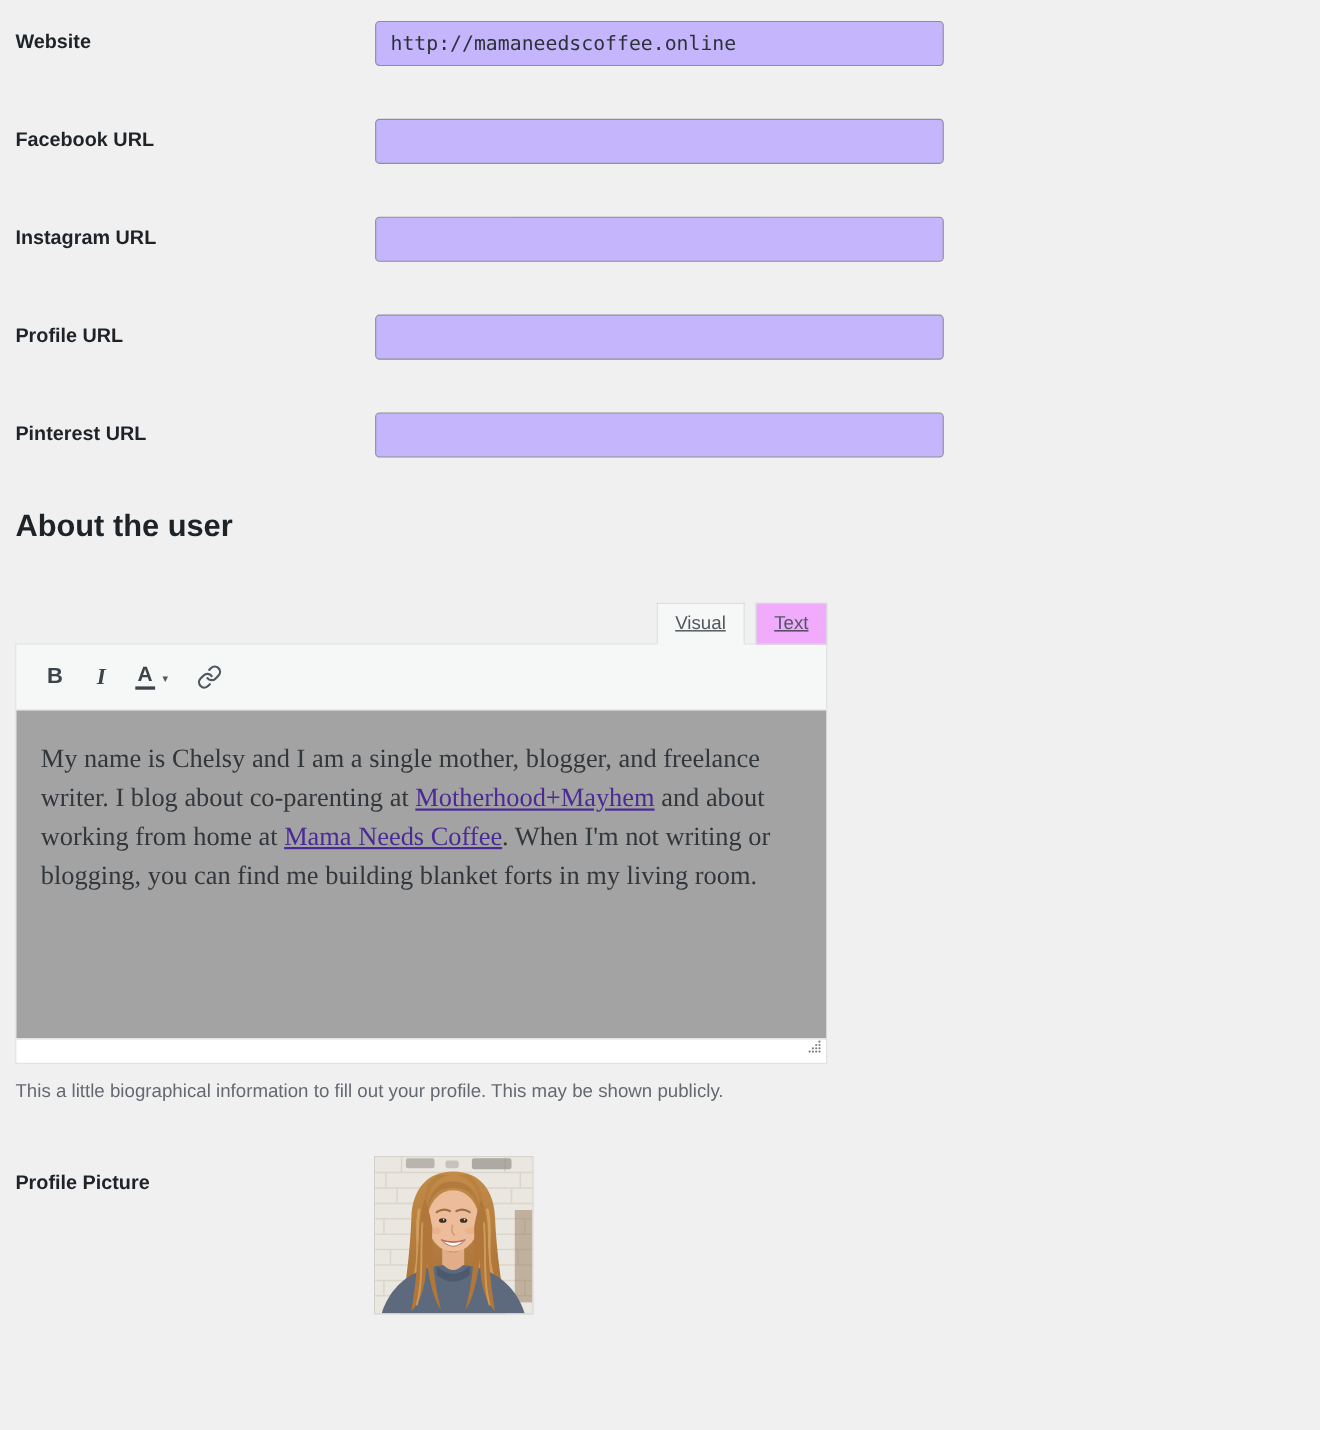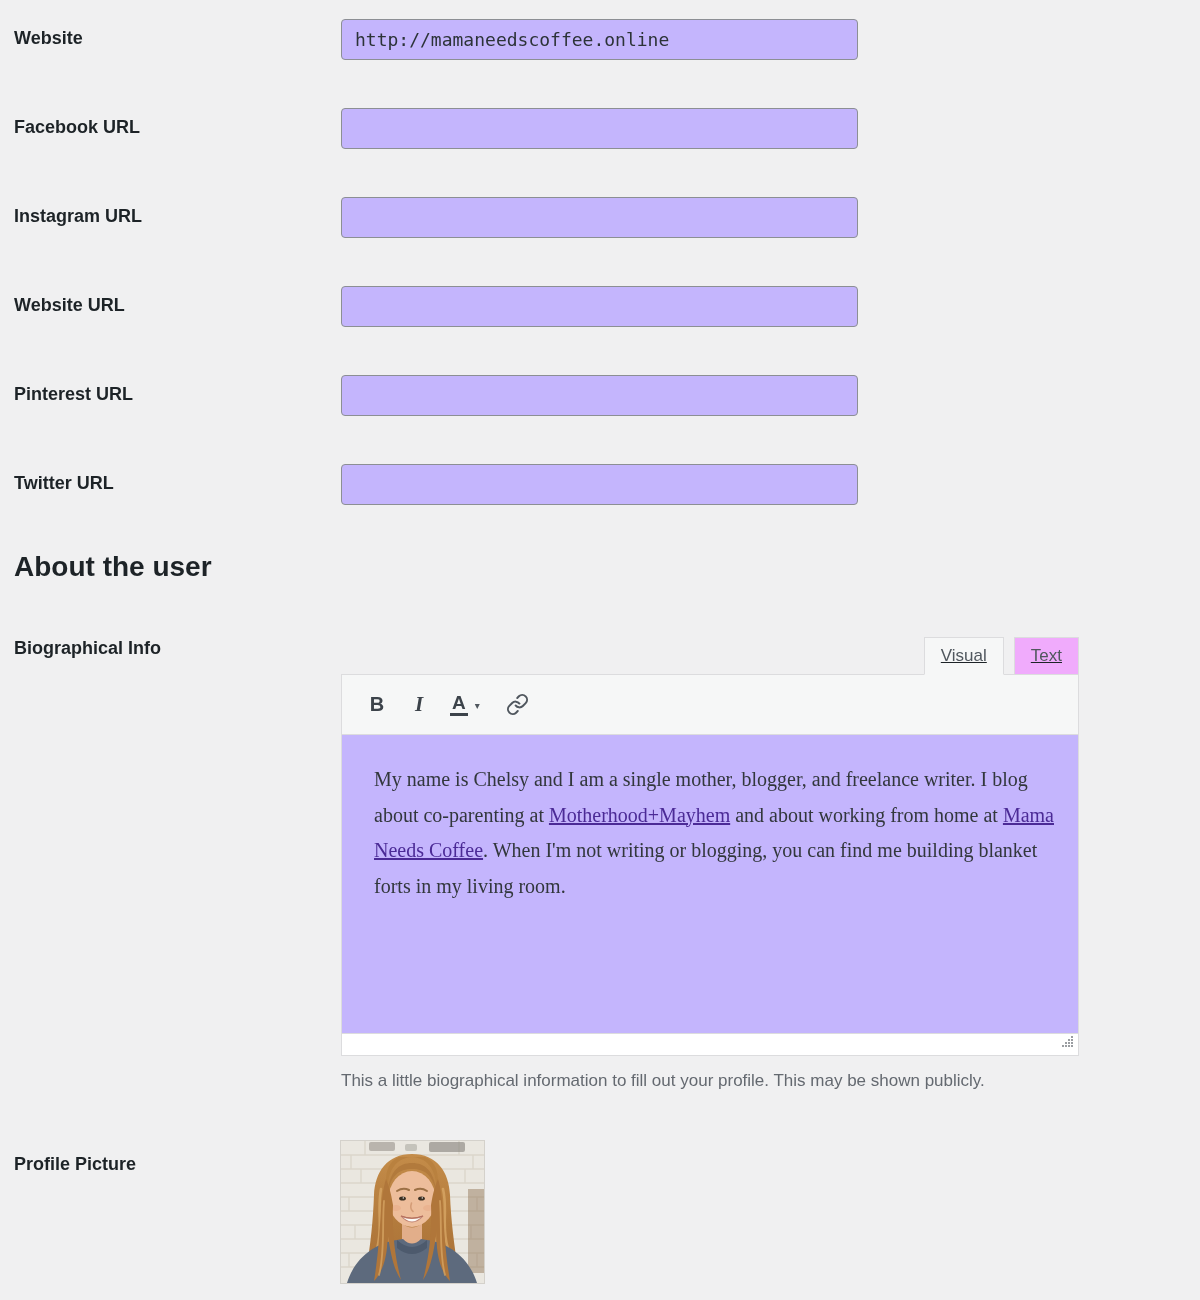--- a/index.html
+++ b/index.html
@@ -60,22 +60,22 @@
     font-family:"Liberation Sans",sans-serif;padding:0 4px;
   }
   .tb-bold{font-weight:800;font-size:20px;}
   .tb-italic{font-family:"Liberation Serif",serif;font-style:italic;font-weight:700;font-size:21px;}
   .tb-textcolor{gap:7px;}
   .tc-letter{font-size:19px;font-weight:600;line-height:1.05;border-bottom:3px solid #3c434a;padding:0 2px;}
   .caret{font-size:10px;color:#50575e;transform:translateY(1px);}
   .tb-link{margin-left:6px;}
 
   .content{
-    height:298px;background:#c4b5fd;padding:27px 22px 0 32px;
-    font-family:"Liberation Serif",serif;font-size:20px;line-height:35.5px;color:#32373c;
+    height:298px;background:#a3a3a3;padding:27px 22px 0 22px;
+    font-family:"Liberation Serif",serif;font-size:24px;line-height:35.5px;color:#32373c;
     cursor:text;
   }
   .content p{margin:0;}
   .bio-link{color:var(--link-color);text-decoration:underline;}
   .statusbar{height:22px;background:#fff;border-top:1px solid var(--editor-border);position:relative;}
   .grip{position:absolute;right:4px;bottom:3px;display:block;cursor:nwse-resize;}
 
   .description{margin:15px 0 0;font-size:17px;color:var(--muted);white-space:nowrap;width:850px;}
 
   
@@ -98,39 +98,34 @@
     <div class="label">Facebook URL</div>
     <input class="text-input" type="text" style="">
   </div>
 
   <div class="form-row">
     <div class="label">Instagram URL</div>
     <input class="text-input" type="text" style="">
   </div>
 
   <div class="form-row">
-    <div class="label">Website URL</div>
+    <div class="label">Profile URL</div>
     <input class="text-input" type="text" style="">
   </div>
 
   <div class="form-row">
     <div class="label">Pinterest URL</div>
     <input class="text-input" type="text" style="">
   </div>
 
-  <div class="form-row">
-    <div class="label">Twitter URL</div>
-    <input class="text-input" type="text" style="">
-  </div>
 </div>
 
   <h2 class="section-heading">About the user</h2>
 
   <div class="bio-row">
-    <div class="label">Biographical Info</div>
     <div class="editor-col">
 
       <div class="editor-tabs">
         <button class="tab tab-active">Visual</button>
         <button class="tab">Text</button>
       </div>
 
       <div class="editor">
         <div class="toolbar">
           <button class="tb-btn tb-bold">B</button>

